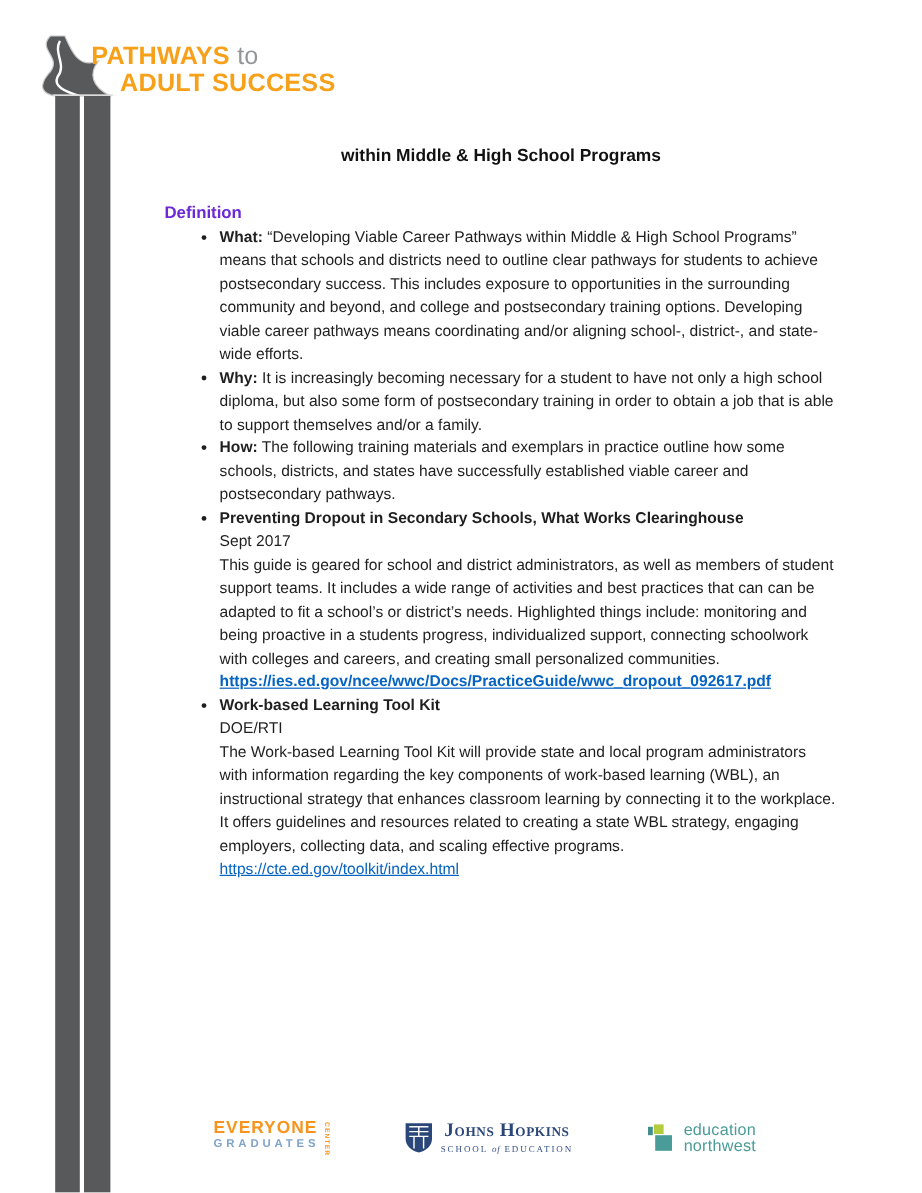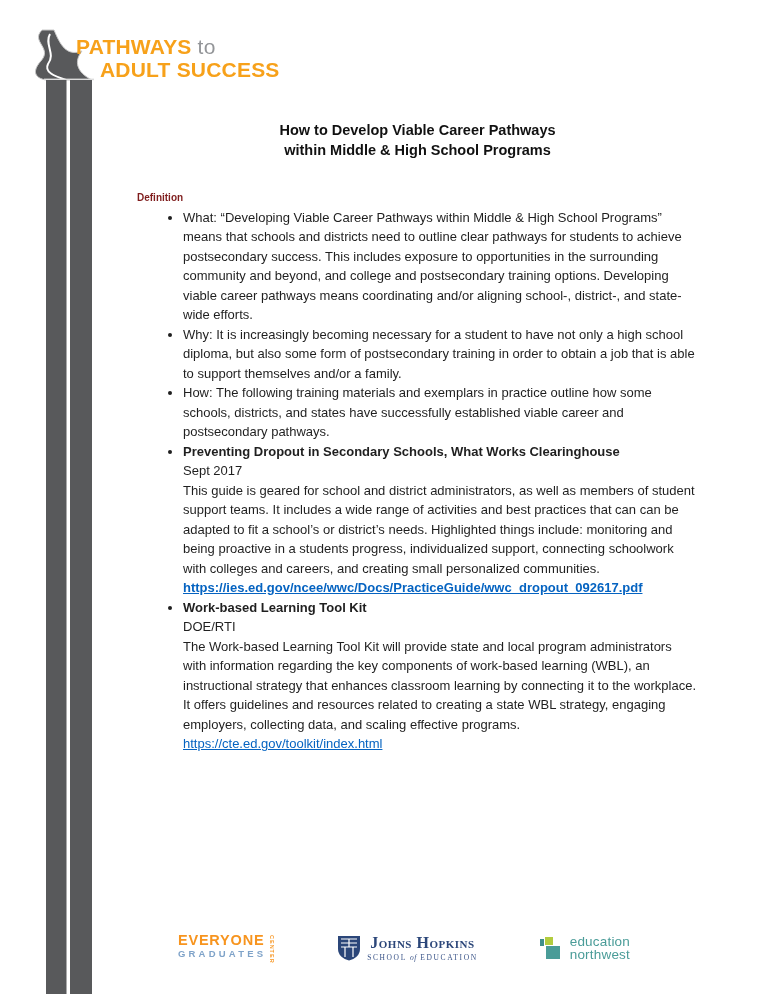--- a/index.html
+++ b/index.html
@@ -21,27 +21,27 @@
   
   .brand { position: absolute; left: 56px; top: 36px; line-height: 1; }
   .brand-line1 { font-size: 21px; letter-spacing: 0.2px; }
   .brand-line2 { font-size: 21px; margin-top: 2px; padding-left: 24px; letter-spacing: 0.2px; }
   .brand-orange { color: #f7a11a; font-weight: bold; }
   .brand-gray { color: #939598; font-weight: normal; }
 
   
   .content { position: absolute; left: 117px; top: 120px; width: 561px; }
   .doc-title { text-align: center; font-size: 14.5px; font-weight: bold; line-height: 20px; color: #111; }
-  .section-heading { font-size: 10px; font-weight: bold; line-height: 19.5px; color: #7f1d1d; }
+  .section-heading { font-size: 14px; font-weight: bold; line-height: 19.5px; color: #6d28d9; }
   .heading-definition { margin-top: 28px; }
   .heading-training { margin-top: 45px; }
 
   .doc-list { margin: 0; padding-left: 46px; }
   .doc-list li { font-size: 13px; line-height: 19.5px; }
-  .label-bold { font-weight: normal; }
+  .label-bold { font-weight: bold; }
   .item-title { font-weight: bold; }
   .doc-link { color: #0563c1; text-decoration: underline; cursor: pointer; }
   .doc-link.bold { font-weight: bold; }
 
   
   .footer { position: absolute; left: 0; top: 933px; width: 768px; display: flex; justify-content: center; align-items: center; gap: 62px; }
 
   .eg-logo { display: flex; align-items: flex-start; gap: 3px; }
   .eg-line1 { color: #f7941e; font-size: 14.5px; font-weight: 600; letter-spacing: 0.8px; line-height: 15px; }
   .eg-line2 { color: #7fa3c9; font-size: 9.5px; font-weight: bold; letter-spacing: 3.2px; line-height: 11px; }
@@ -76,21 +76,20 @@
     <div class="brand-line1">
       <span class="brand-orange">PATHWAYS</span>
       <span class="brand-gray">to</span>
     </div>
     <div class="brand-line2 brand-orange">ADULT SUCCESS</div>
   </div>
 
   <div class="content">
 
     <div class="doc-title">
-      <div>How to Develop Viable Career Pathways</div>
       <div>within Middle &amp; High School Programs</div>
     </div>
 
     <div class="section-heading heading-definition">Definition</div>
 
     <ul class="doc-list">
       <li><span class="label-bold">What:</span> <span>“Developing Viable Career Pathways within Middle &amp; High School Programs” means that schools and districts need to outline clear pathways for students to achieve postsecondary success. This includes exposure to opportunities in the surrounding community and beyond, and college and postsecondary training options. Developing viable career pathways means coordinating and/or aligning school-, district-, and state-wide efforts.</span></li>
       <li><span class="label-bold">Why:</span> <span>It is increasingly becoming necessary for a student to have not only a high school diploma, but also some form of postsecondary training in order to obtain a job that is able to support themselves and/or a family.</span></li>
       <li><span class="label-bold">How:</span> <span>The following training materials and exemplars in practice outline how some schools, districts, and states have successfully established viable career and postsecondary pathways.</span></li>
     </ul>

